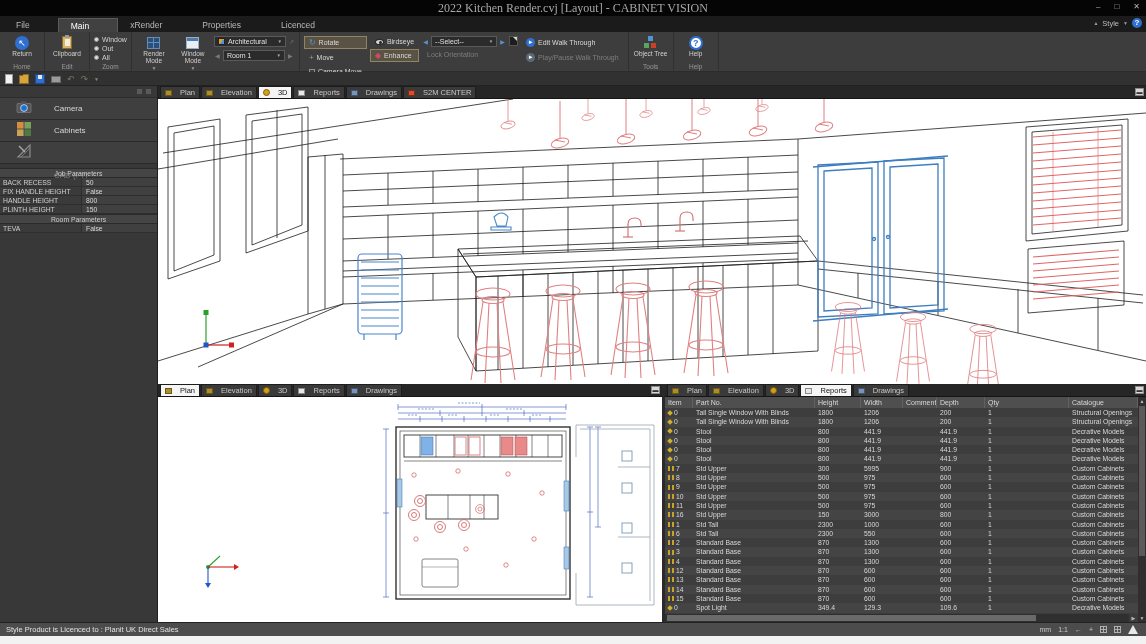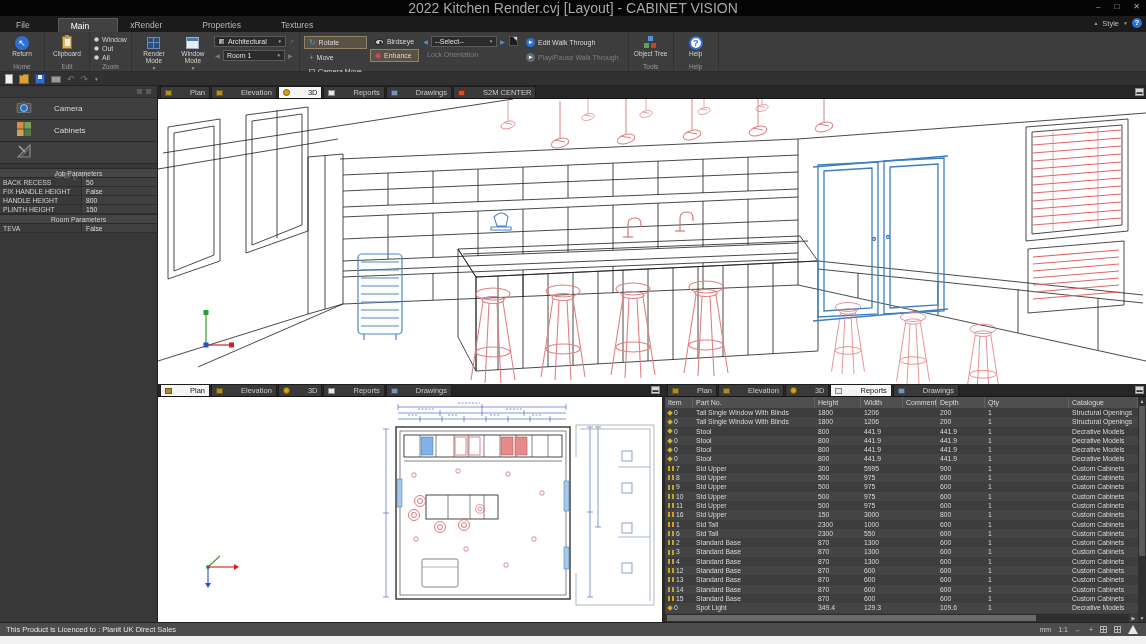--- a/index.html
+++ b/index.html
@@ -3,21 +3,21 @@
 <meta charset="utf-8">
 <style>
   * { margin:0; padding:0; box-sizing:border-box; }
   html,body { background:#777; }
   #app{ position:relative; width:1146px; height:644px; background:#2a2a2a;
         font-family:"Liberation Sans", sans-serif; overflow:hidden; color:#d0d0d0;
         -webkit-font-smoothing:antialiased; }
   
   .titlebar{ position:absolute; left:0; top:0; width:1146px; height:16px; background:#050505;
              display:flex; align-items:center; justify-content:center; }
-  .titlebar .title{ font-size:14px; color:#a8a8a8; }
+  .titlebar .title{ font-size:12px; color:#a8a8a8;font-family:Liberation Serif, serif; }
   .wincontrols{ position:absolute; right:6px; top:2px; display:flex; gap:14px; }
   .wincontrols span{ font-size:8px; color:#b5b5b5; cursor:default; }
   
   .tabrow{ position:absolute; left:0; top:16px; width:1146px; height:16px; background:#1b1b1b;
            display:flex; align-items:flex-end; }
   .rtabs{ display:flex; height:14px; margin-left:4px; }
   .rtab{ font-size:8.5px; color:#b8b8b8; padding:2px 28px 1px 12px; }
   .rtab.active{ background:#414141; color:#fff; border:1px solid #5a5a5a; border-bottom:none; }
   .tabrow-right{ position:absolute; right:4px; top:2px; display:flex; align-items:center; gap:4px; }
   .tabrow-right .stylelbl{ font-size:7.5px; color:#bdbdbd; }
@@ -106,21 +106,21 @@
   .prow{ height:9px; display:flex; border-bottom:1px solid #2e2e2e; background:#3a3a3a; }
   .prow .pn{ width:82px; padding-left:3px; color:#cfcfcf; line-height:9px; border-right:1px solid #2e2e2e; }
   .prow .pv{ flex:1; padding-left:4px; color:#d8d8d8; line-height:9px; background:#404040; }
   
   .panel{ position:absolute; background:#252525; }
   #main-panel{ left:158px; top:86px; width:988px; height:298px; }
   #plan-panel{ left:158px; top:384px; width:504px; height:238px; }
   #report-panel{ left:665px; top:384px; width:481px; height:238px; }
   .ptabbar{ height:13px; background:#262626; display:flex; align-items:flex-end; gap:1px;
             padding-left:2px; position:relative; border-bottom:1px solid #141414; }
-  .ptab{ display:flex; align-items:center; gap:18px; font-size:7.5px; color:#c8c8c8; background:#3a3a3a;
+  .ptab{ display:flex; align-items:center; gap:8px; font-size:7.5px; color:#c8c8c8; background:#3a3a3a;
          border:1px solid #1d1d1d; border-bottom:none; padding:1px 4px; height:12px; }
   .ptab.active{ background:#f5f5f5; color:#141414; }
   .ticon{ width:7px; height:6px; display:inline-block; }
   .plan-icon,.elevation-icon{ background:#b08d2a; border:1px solid #6a5a1a; }
   .x3d-icon{ width:7px; height:7px; border-radius:50%; background:#d4a017; border:1px solid #7c5e0e; }
   .reports-icon{ background:#e8e8e8; border:1px solid #8a8a8a; }
   .drawings-icon{ background:#7a93b8; border:1px solid #42566e; }
   .s2m-icon{ background:#d84e2f; border:1px solid #7e2c18; }
   .panel-collapse{ position:absolute; right:2px; top:2px; width:9px; height:8px; background:#d8d8d8;
                    border:1px solid #8a8a8a; font-size:6px; line-height:6px; text-align:center; color:#333; }
@@ -175,21 +175,21 @@
       <span>✕</span>
     </div>
   </div>
 
   <div class="tabrow">
     <div class="rtabs">
         <div class="rtab">File</div>
         <div class="rtab active">Main</div>
         <div class="rtab">xRender</div>
         <div class="rtab">Properties</div>
-        <div class="rtab">Textures</div>
+        <div class="rtab">Licenced</div>
       </div>
     <div class="tabrow-right">
       <span class="mini-caret">▲</span>
       <span class="stylelbl">Style</span>
       <span class="mini-caret">▼</span>
       <span class="help-ball">?</span>
     </div>
   </div>
 
   <div class="ribbon">
@@ -990,21 +990,21 @@
       <div class="thumb"></div>
       <div class="arrb">▼</div>
     </div>
     <div class="hscroll">
       <div class="thumb"></div>
       <div class="harr">▶</div>
     </div>
   </div>
 
   <div class="statusbar">
-    <span class="lic">This Product is Licenced to : Planit UK Direct Sales</span>
+    <span class="lic">Style Product is Licenced to : Planit UK Direct Sales</span>
     <div class="status-right">
       <span>mm</span>
       <span>1:1</span>
       <span>←</span>
       <span>+</span>
       <span class="grid-ico"></span>
       <span class="grid-ico"></span>
       <span class="tri-ico"></span>
     </div>
   </div>

